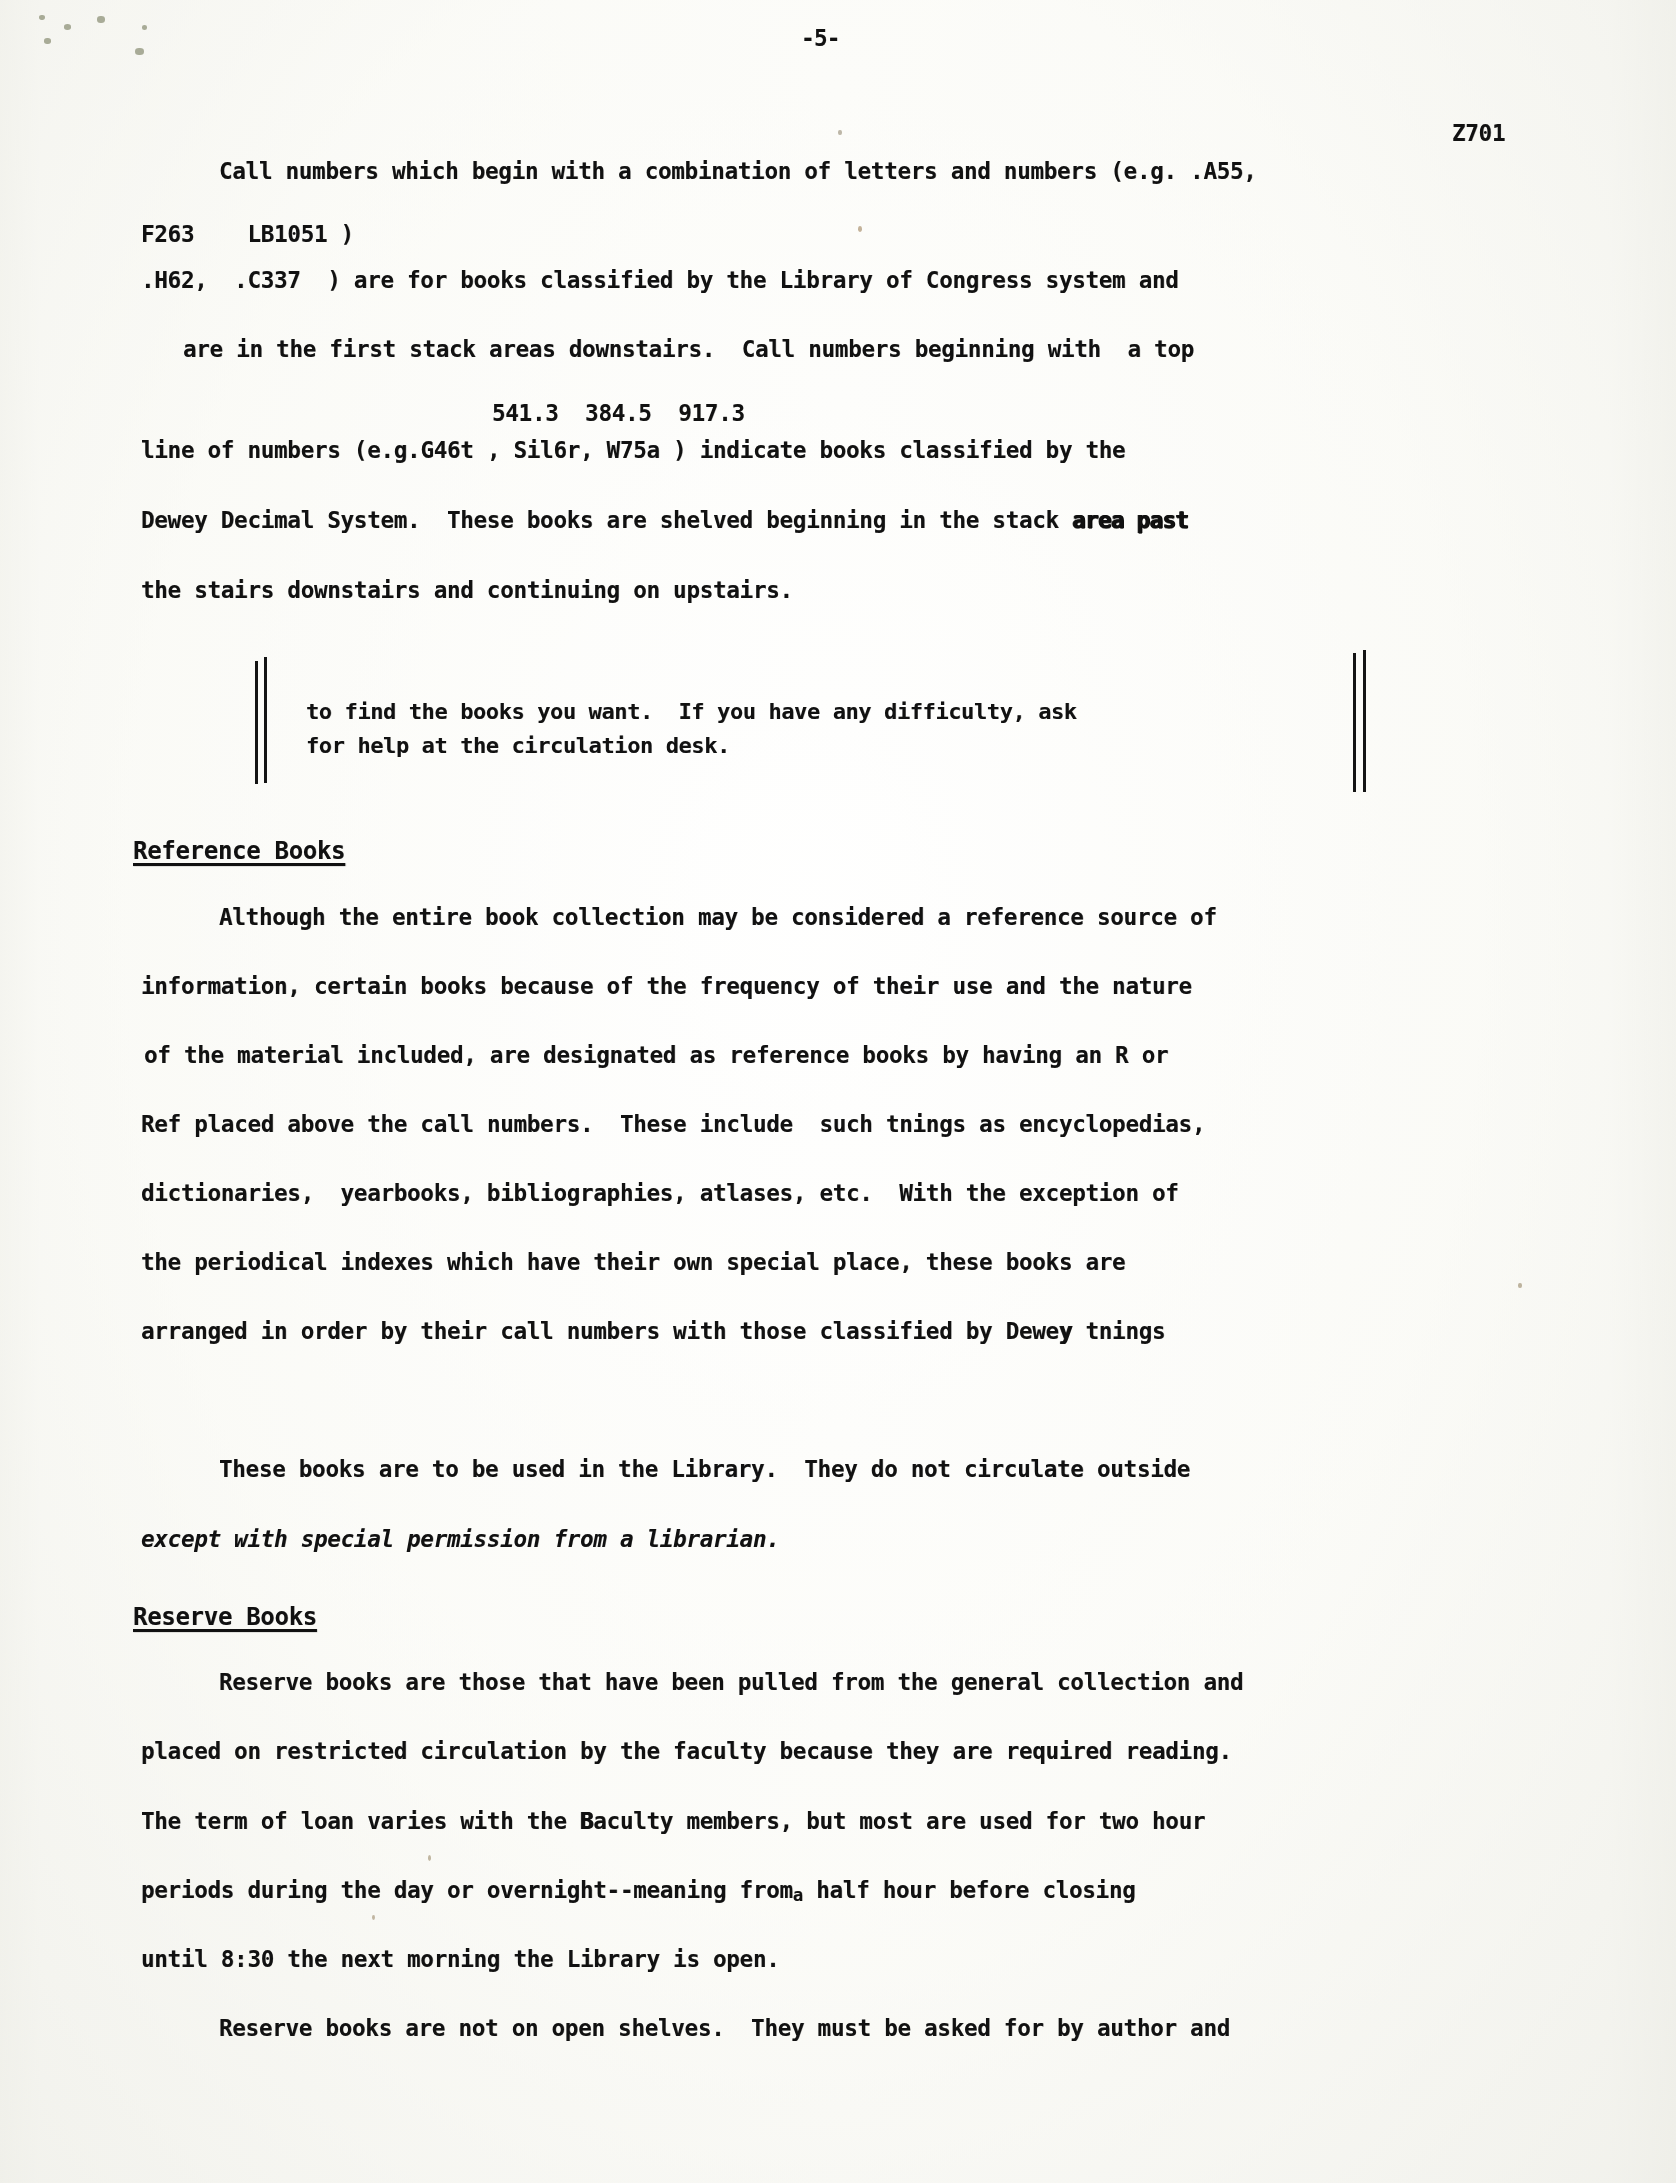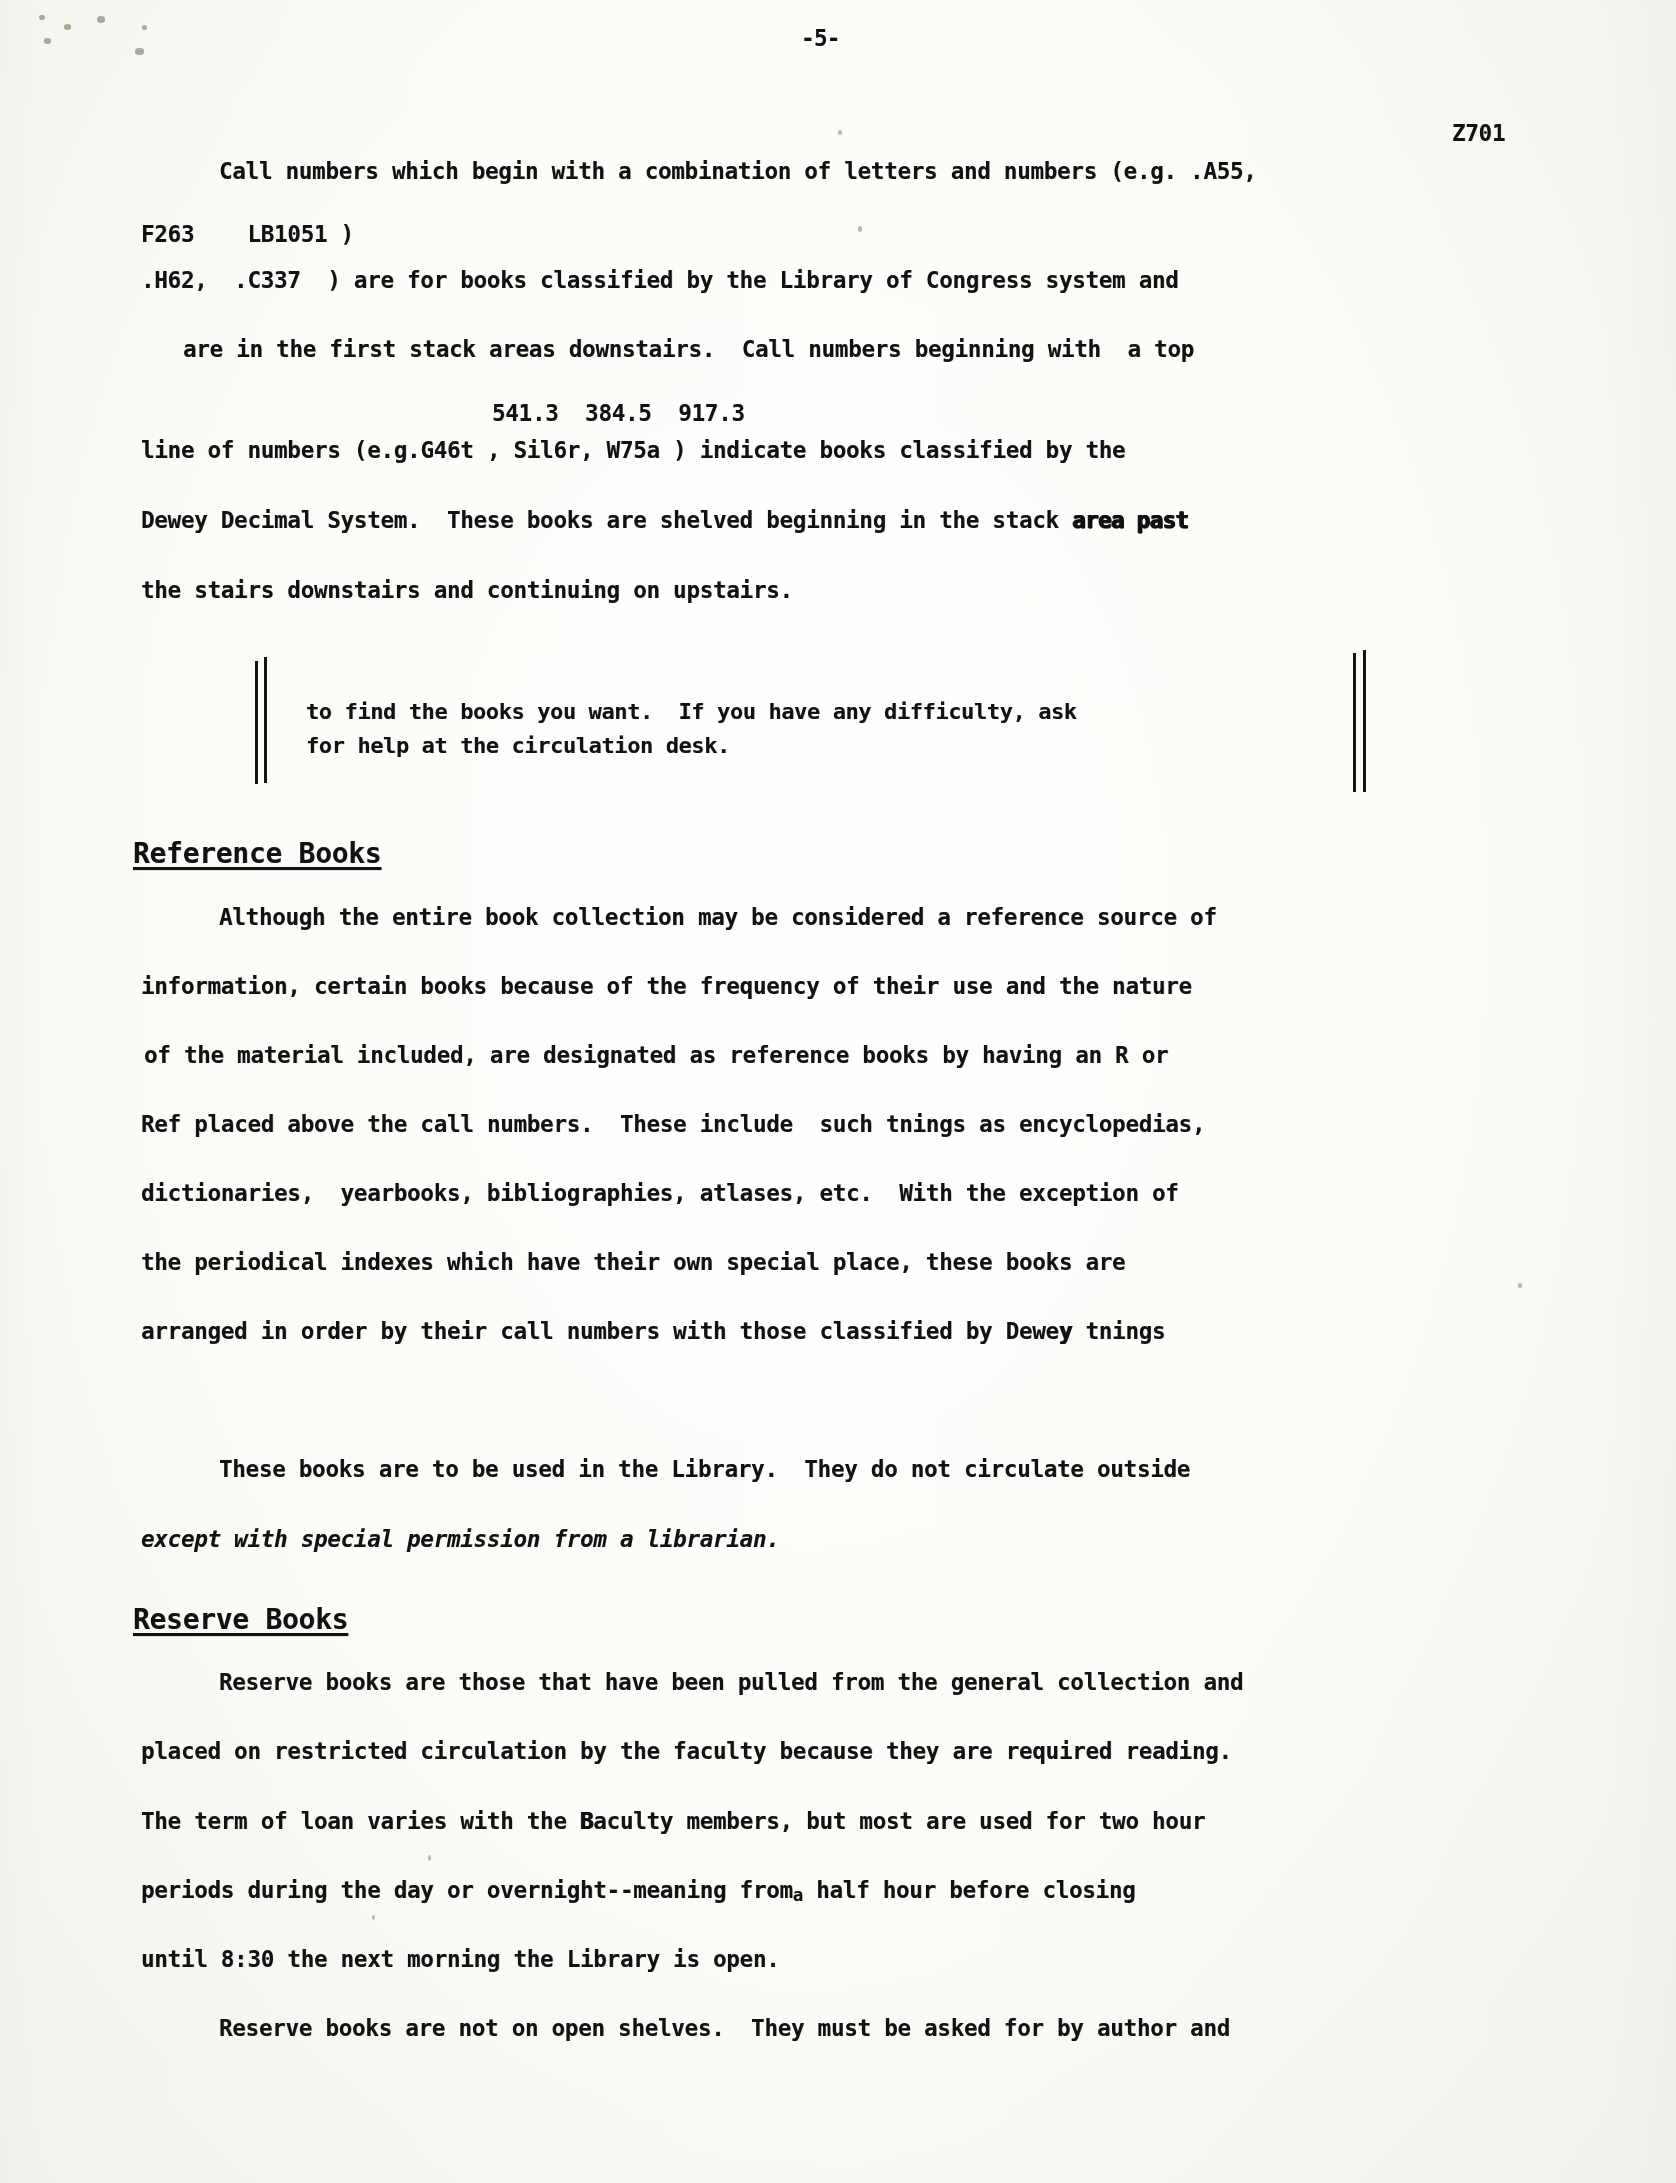--- a/index.html
+++ b/index.html
@@ -52,21 +52,21 @@
   }
   .sup {
     font-size: 22.6px;
     letter-spacing: -0.3px;
   }
   .u {
     text-decoration-thickness: 2px;
     text-underline-offset: 2.7px;
   }
   .heading {
-    font-size: 28px;
+    font-size: 24px;
     text-decoration: underline;
     text-decoration-thickness: 2.7px;
     text-underline-offset: 4px;
     font-weight: bold;
     letter-spacing: -0.3px;
   }
   .overstrike {
     font-weight: bold;
     text-shadow:
       0.9px 0 0 rgba(0,0,0,0.95),

